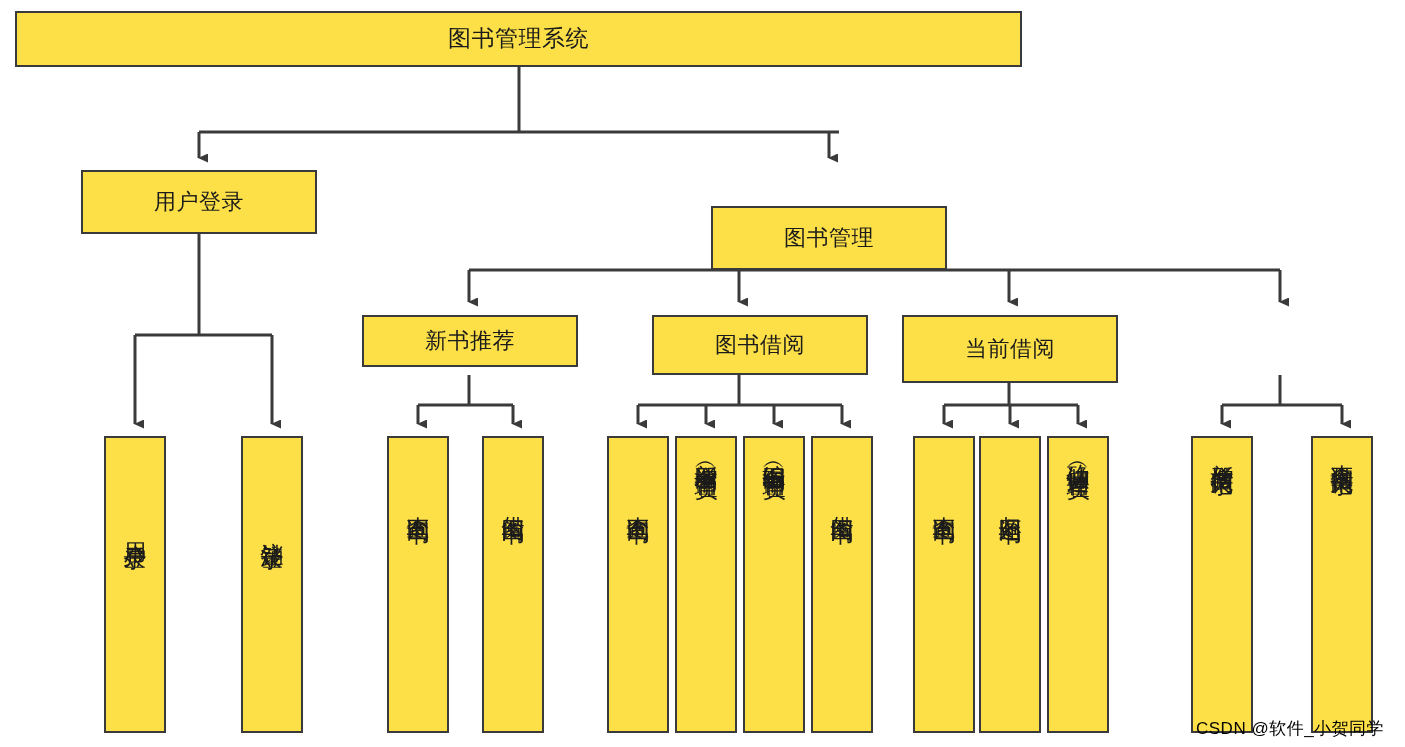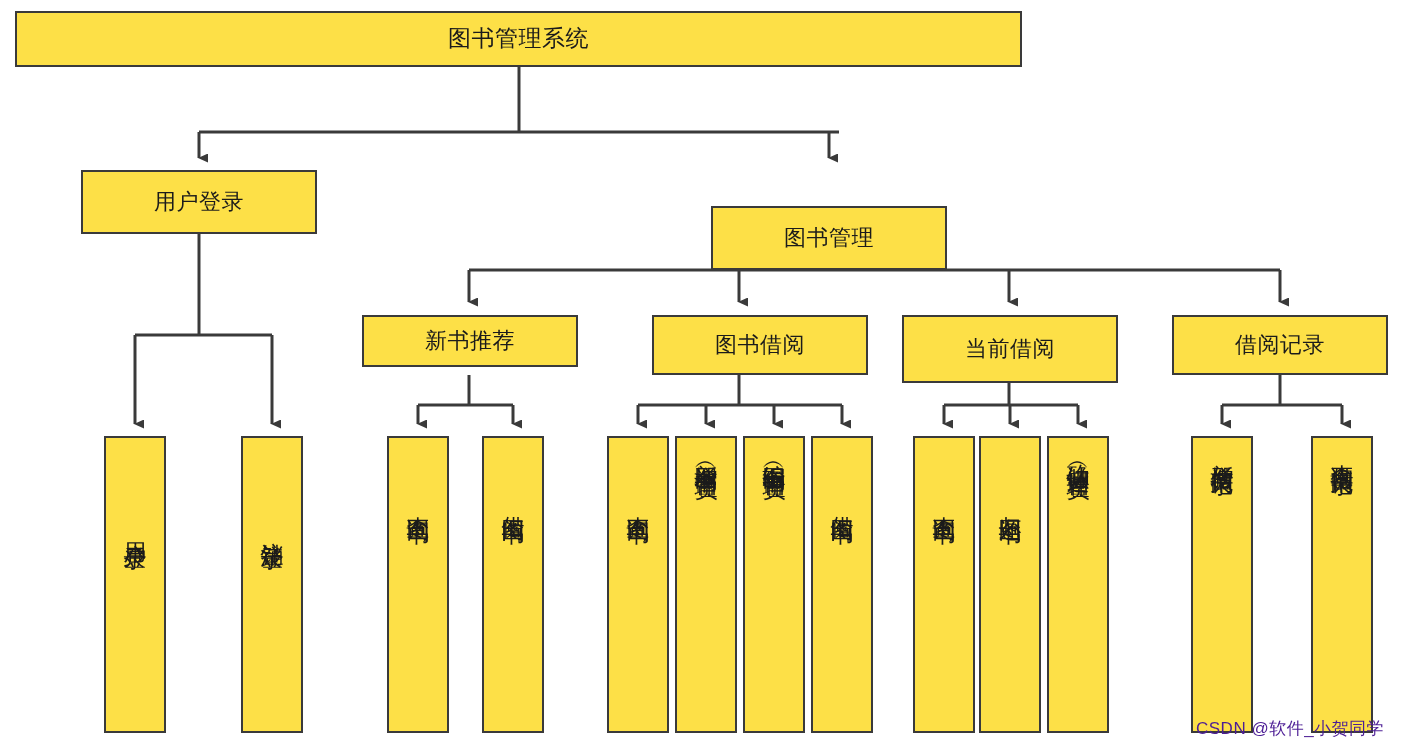--- a/index.html
+++ b/index.html
@@ -65,21 +65,21 @@
   }
   .node.vert.mid .node-label {
     margin-top: 78px;
   }
   .node.vert.mid2 .node-label {
     margin-top: 52px;
   }
   .watermark {
     position: absolute;
     font-size: 17px;
-    color: #4c1d95;
+    color: #000000;
     white-space: nowrap;
     z-index: 5;
     letter-spacing: 0.5px;
   }
 </style>
 </head>
 <body>
 
 <div id="diagram-root">
 
@@ -150,23 +150,20 @@
   </div>
 
   <div class="node horiz" style="left:632px; top:315px; width:216px; height:60px;margin-left:20px;">
     <span class="node-label">图书借阅</span>
   </div>
 
   <div class="node horiz" style="left:902px; top:315px; width:216px; height:68px;">
     <span class="node-label">当前借阅</span>
   </div>
 
-  <div class="node horiz" style="left:1172px; top:315px; width:216px; height:60px;">
-    <span class="node-label">借阅记录</span>
-  </div>
 
   <div class="node vert mid" style="left:104px; top:436px; width:62px; height:297px;">
     <span class="node-label">用户登录</span>
   </div>
 
   <div class="node vert mid" style="left:241px; top:436px; width:62px; height:297px;">
     <span class="node-label">注销登录</span>
   </div>
 
   <div class="node vert mid2" style="left:387px; top:436px; width:62px; height:297px;">

